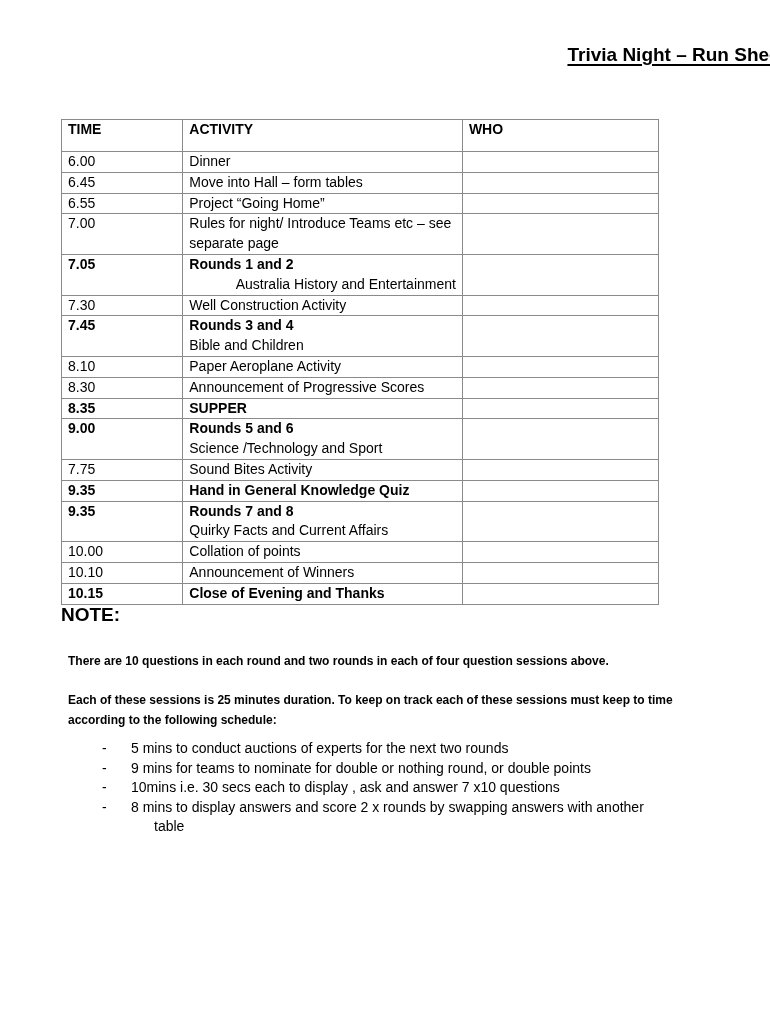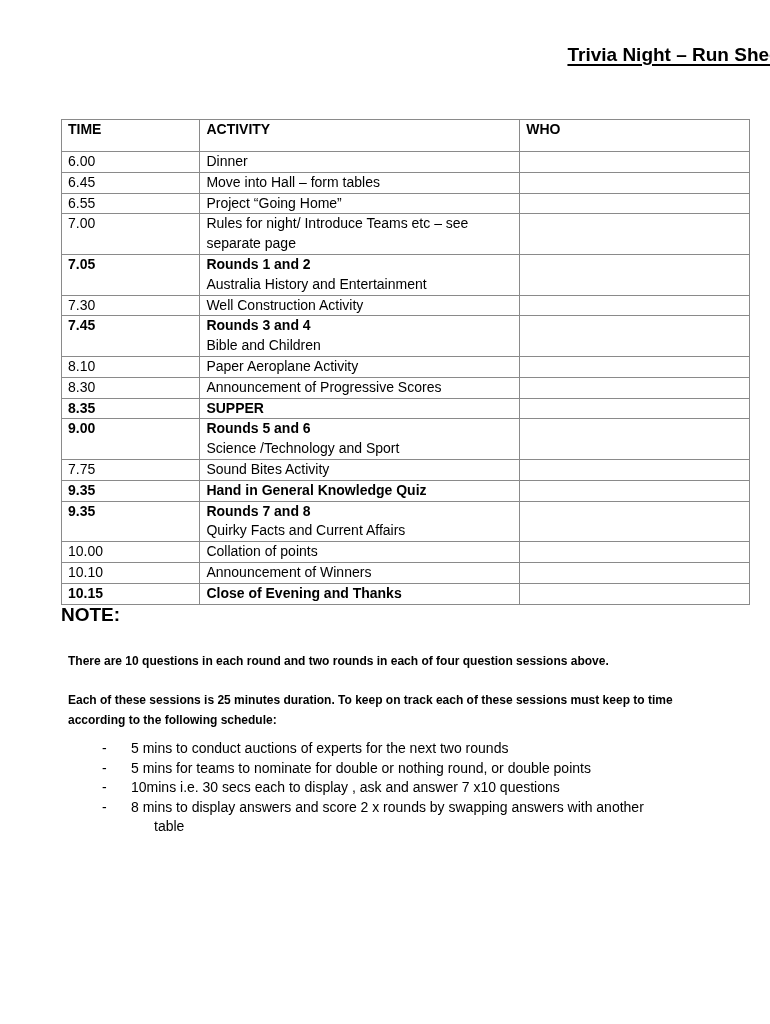--- a/index.html
+++ b/index.html
@@ -25,21 +25,21 @@
       font-weight: bold;
       text-decoration: underline;
       text-underline-offset: 3px;
       text-decoration-thickness: 1.5px;
       padding-left: 16px;
     }
     table.run {
       position: absolute;
       top: 119px;
       left: 61px;
-      width: 689px;
+      width: 598px;
       border-collapse: collapse;
       font-size: 14px;
     }
     table.run td, table.run th {
       border: 1px solid #8a8a8a;
       padding: 0 6px;
       vertical-align: top;
       text-align: left;
       line-height: 19.8px;
     }
@@ -147,21 +147,21 @@
         <td>
           <div>Rules for night/ Introduce Teams etc – see</div>
           <div style="font-weight: normal;">separate page</div>
         </td>
         <td></td>
       </tr>
       <tr class="bold">
         <td>7.05</td>
         <td>
           <div>Rounds 1 and 2</div>
-          <div style="font-weight: normal;">Australia History and Entertainment</div>
+          <div style="font-weight: normal; text-align: right;">Australia History and Entertainment</div>
         </td>
         <td></td>
       </tr>
       <tr>
         <td>7.30</td>
         <td>
           <div>Well Construction Activity</div>
         </td>
         <td></td>
       </tr>
@@ -247,16 +247,16 @@
       </tr>
     </tbody>
 </table>
 
 <div class="note-label">NOTE:</div>
 <div class="note-para p1">There are 10 questions in each round and two rounds in each of four question sessions above.</div>
 <div class="note-para p2">Each of these sessions is 25 minutes duration. To keep on track each of these sessions must keep to time according to the following schedule:</div>
 
 <ul class="sched" id="sched-list">
     <li><span class="dash">-</span><span>5 mins to conduct auctions of experts for the next two rounds</span></li>
-    <li><span class="dash">-</span><span>5 mins for teams to nominate for double or nothing round, or double points</span></li>
+    <li><span class="dash">-</span><span>9 mins for teams to nominate for double or nothing round, or double points</span></li>
     <li><span class="dash">-</span><span>10mins i.e. 30 secs each  to display , ask and answer 7 x10 questions</span></li>
     <li><span class="dash">-</span><span>8 mins to display answers  and score 2 x rounds  by swapping answers with another</span><span class="cont">table</span></li>
   </ul>
 
 </body></html>

